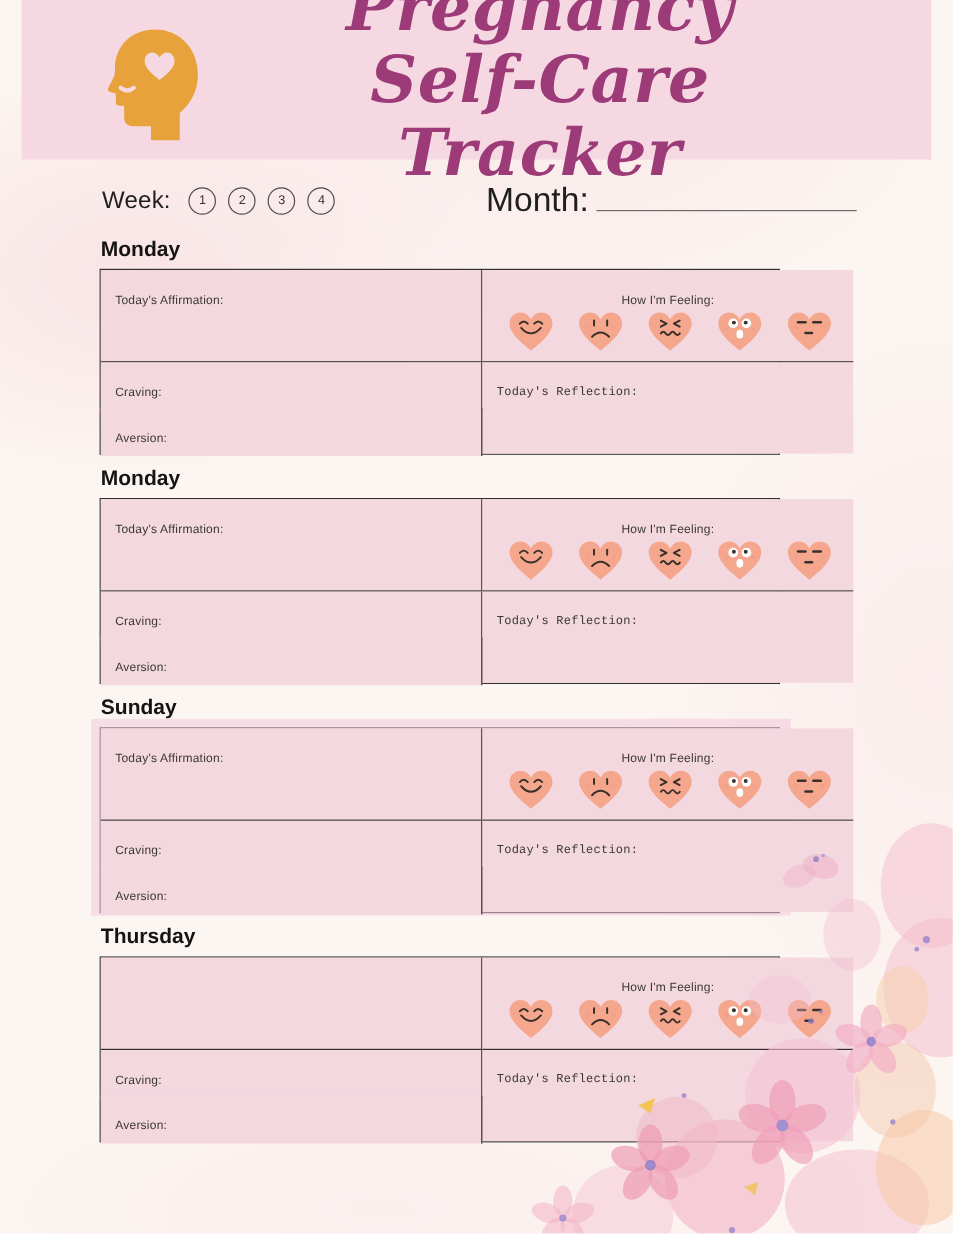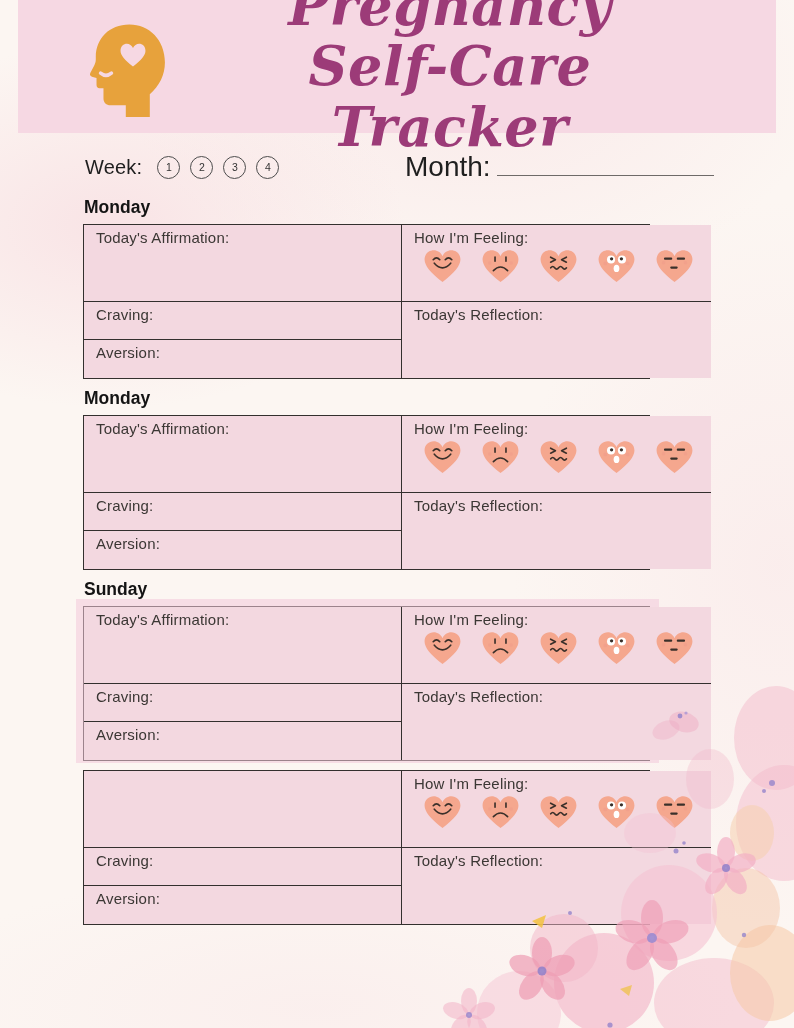--- a/index.html
+++ b/index.html
@@ -52,26 +52,26 @@
     position:relative; display:grid;
     grid-template-columns:318px 309px; grid-template-rows:77px 38px 38px;
     border:1.3px solid #33302e;
   }
   .day.highlighted .day-table::before {
     content:""; position:absolute; top:-8px; left:-8px; right:-10px; bottom:-3px;
     background:rgba(243,201,219,.55); z-index:0;
   }
   .cell {
     position:relative; z-index:1; background:#f3d8e0;
-    font-size:15px; color:#3b3734; padding:4px 12px; letter-spacing:.2px;
+    font-size:10px; color:#3b3734; padding:20px 12px; letter-spacing:.2px;
   }
   .cell.affirmation { grid-area:1/1/2/2; border-right:1.3px solid #33302e; border-bottom:1.3px solid #33302e; }
-  .cell.feeling     { grid-area:1/2/2/3; border-bottom:1.3px solid #33302e; padding-bottom:3px; }
+  .cell.feeling     { grid-area:1/2/2/3; border-bottom:1.3px solid #33302e; padding-bottom:3px;text-align:center; }
   .cell.craving     { grid-area:2/1/3/2; border-right:1.3px solid #33302e; border-bottom:1.3px solid #33302e; }
-  .cell.reflection  { grid-area:2/2/4/3; }
+  .cell.reflection  { grid-area:2/2/4/3;font-family:Liberation Mono, monospace; }
   .cell.aversion    { grid-area:3/1/4/2; border-right:1.3px solid #33302e; }
   .hearts { display:flex; justify-content:space-between; align-items:center; padding:3px 4px 0 8px; }
   .hearts .heart { width:41px; height:35px; cursor:pointer; }
   .hearts svg { width:100%; height:100%; display:block; }
 
   
   .flowers-corner { position:absolute; right:0; bottom:0; width:380px; height:345px; z-index:2; pointer-events:none; }
   .flower-sprig { position:absolute; left:646px; top:702px; width:64px; height:46px; z-index:2; pointer-events:none; }
   .flowers-corner svg, .flower-sprig svg { width:100%; height:100%; display:block; }
 </style>
@@ -345,20 +345,21 @@
         <div class="cell reflection">
           <span>Today's Reflection:</span>
         </div>
         <div class="cell aversion">
           <span>Aversion:</span>
         </div>
       </div>
     </section>
 
     <section class="day">
+      <h2 class="day-title">Thursday</h2>
       <div class="day-table">
         <div class="cell affirmation">
           <span></span>
         </div>
         <div class="cell feeling">
           <span>How I'm Feeling:</span>
           <div class="hearts">
               <span class="heart">
                 <svg viewBox="0 0 36 32">
                   <path d="M18 30.2 C7.2 22 1.6 15.2 1.6 9.6 C1.6 4.4 5.6 1.2 10 1.2 C13.4 1.2 16.6 3.3 18 6.6 C19.4 3.3 22.6 1.2 26 1.2 C30.4 1.2 34.4 4.4 34.4 9.6 C34.4 15.2 28.8 22 18 30.2 Z" fill="#f5a78e"></path>

